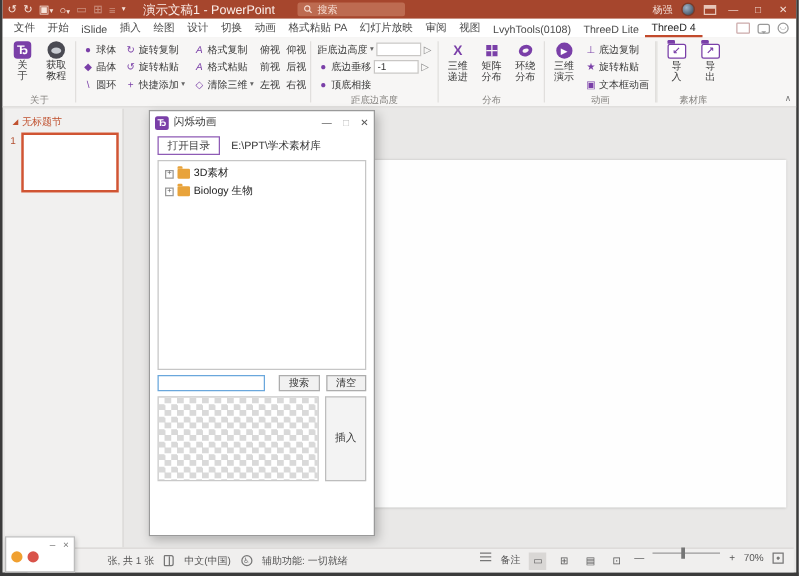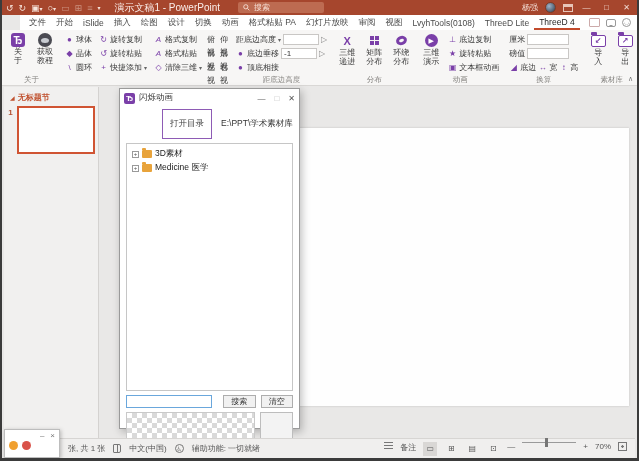--- a/index.html
+++ b/index.html
@@ -14,21 +14,21 @@
   .qat .caret { font-size:6px; }
   .tb-title { margin-left:14px; color:#fbeeea; font-size:10px; white-space:nowrap; }
   .tb-search { margin-left:18px; width:86px; height:11px; background:#bd6b51; border-radius:2px;
                display:flex; align-items:center; gap:4px; padding:0 5px; color:#f6ded4; font-size:8px; }
   .tb-right { margin-left:auto; display:flex; align-items:center; gap:7px; }
   .avatar { width:11px; height:11px; border-radius:50%; background:radial-gradient(circle at 35% 35%, #9fb3c8, #2c3a4a); border:1px solid #7b3a28; }
   .wbtn { width:13px; text-align:center; font-size:8px; color:#f3ddd5; }
   .ribbonopt { width:10px; height:8px; border:1px solid #e7c5b8; border-top-width:3px; }
 
   
-  .tabsrow { height:15px; background:#fff; display:flex; align-items:stretch; padding-left:4px;margin-left:18px; }
+  .tabsrow { height:15px; background:#fff; display:flex; align-items:stretch; padding-left:4px; }
   .tab { font-size:8.5px; color:#4a4a4a; padding:0 5px; display:flex; align-items:center; white-space:nowrap; }
   .tab.active { color:#1f1f1f; font-weight:normal; border-bottom:2px solid #c24a2c; }
   .tabs-right { margin-left:auto; display:flex; align-items:center; gap:6px; padding-right:6px; color:#8a6a5c; font-size:8px; }
   .tr-ic { width:11px; height:9px; border:1px solid #caa; border-radius:1px; }
   .tr-bubble { width:10px; height:8px; border:1px solid #999; border-radius:2px; position:relative; }
   .tr-bubble:after { content:""; position:absolute; left:2px; bottom:-3px; border:2px solid transparent; border-top-color:#999; }
   .tr-smile { width:9px; height:9px; border:1px solid #999; border-radius:50%; font-size:6px; line-height:7px; text-align:center; color:#999; }
 
   
   .ribbon { height:56px; background:#f7f6f5; border-bottom:1px solid #d9d7d5; display:flex; align-items:stretch; padding:0 1px; position:relative; }
@@ -51,56 +51,56 @@
   .rin { width:36px; height:11px; border:1px solid #c9c7c5; background:#fff; font-size:8px; padding:0 2px; color:#333; }
   .apply { color:#8a8a8a; font-size:8px; }
   .grid-ic { width:9px; height:9px; background:linear-gradient(#f7f6f5,#f7f6f5) center/1px 100% no-repeat, linear-gradient(#f7f6f5,#f7f6f5) center/100% 1px no-repeat, #7a3fa8; }
   .ring-ic { width:11px; height:9px; border:3px solid #7a3fa8; border-radius:50%; transform:rotate(-20deg); }
   .play-ic { width:13px; height:13px; background:#7a3fa8; border-radius:50%; color:#fff; font-size:7px; display:flex; align-items:center; justify-content:center; }
   .fold { width:16px; height:12px; border:1.5px solid #7a3fa8; border-radius:2px; position:relative; background:#fff; display:flex; align-items:center; justify-content:center; color:#7a3fa8; font-size:8px; font-weight:bold; }
   .fold:before { content:""; position:absolute; top:-4px; left:-1px; width:6px; height:3px; background:#7a3fa8; border-radius:1px 1px 0 0; }
   .rib-collapse { position:absolute; right:4px; bottom:2px; font-size:7px; color:#777; }
 
   
-  .workspace { position:absolute; top:87px; left:2px; right:2px; bottom:20px; display:flex;font-weight:bold; }
+  .workspace { position:absolute; top:87px; left:2px; right:2px; bottom:20px; display:flex; }
   .slidepanel { width:95px; background:#f1f0ef; border-right:1px solid #d4d2d0; position:relative; }
   .section { display:flex; align-items:center; gap:3px; color:#c0512f; font-size:8px; padding:5px 0 3px 6px; }
   .sec-tri { font-size:6px; }
   .thumbwrap { display:flex; }
   .thumb-num { width:13px; text-align:center; font-size:8px; color:#b24f30; padding-top:2px; }
   .thumb { width:78px; height:48px; background:#fff; border:2px solid #d05433; }
   .canvas { flex:1; background:#e9e8e7; position:relative; overflow:hidden; }
   .slide { position:absolute; left:38px; top:41px; width:492px; height:278px; background:#fefefe; box-shadow:0 0 2px rgba(0,0,0,.18); }
 
   
   .dialog { position:absolute; left:117px; top:88px; width:181px; height:341px; background:#fff; border:1px solid #9a9a9a; box-shadow:2px 3px 8px rgba(0,0,0,.25); }
   .dlg-title { height:18px; display:flex; align-items:center; gap:4px; padding:0 4px; font-size:8.5px; color:#333; }
   .dlg-logo { width:11px; height:11px; background:#7a3fa8; border-radius:2px; color:#fff; font-size:8px; font-weight:bold; display:flex; align-items:center; justify-content:center; }
   .dlg-ctrls { margin-left:auto; display:flex; gap:9px; color:#555; font-size:8px; }
   .dlg-ctrls .dis { color:#bbb; }
   .dlg-body { padding:2px 6px; }
-  .btn-open { height:30px; padding:0 7px; border:1px solid #8e5bb5; background:#fff; color:#444; font-size:8.5px;margin-left:36px; }
+  .btn-open { height:15px; padding:0 7px; border:1px solid #8e5bb5; background:#fff; color:#444; font-size:8.5px; }
   .dlg-path { font-size:8.5px; color:#333; margin-left:9px; }
-  .tree { margin-top:4px; height:248px; border:1px solid #c6c6c6; background:#fff; padding-top:3px; overflow:hidden; }
+  .tree { margin-top:4px; height:168px; border:1px solid #c6c6c6; background:#fff; padding-top:3px; overflow:hidden; }
   .titem { height:14px; display:flex; align-items:center; gap:3px; padding-left:5px; font-size:8.5px; color:#222; }
   .expander { width:7px; height:7px; border:1px solid #9a9a9a; background:#fff; font-size:6px; line-height:5px; text-align:center; color:#555; }
   .folder { width:10px; height:8px; background:#e8a33b; border-radius:1px; position:relative; }
   .folder:before { content:""; position:absolute; top:-2px; left:0; width:4px; height:2px; background:#e8a33b; border-radius:1px 1px 0 0; }
   .srow { margin-top:4px; display:flex; align-items:center; }
   .sinput { width:86px; height:13px; border:1px solid #6aa7dc; font-size:8px; padding:0 3px; outline:none; }
   .sbtn2 { width:33px; height:13px; border:1px solid #adadad; background:#f1f1f1; font-size:8px; color:#333; }
   .btn-search { margin-left:11px; }
   .btn-clear { margin-left:5px; }
   .prow { margin-top:4px; display:flex; }
   .checker { width:130px; height:68px; border:1px solid #c9c9c9;
              background:conic-gradient(#d9d9d9 25%, #fff 0 50%, #d9d9d9 0 75%, #fff 0); background-size:10px 10px; }
   .btn-insert { width:33px; height:68px; margin-left:5px; border:1px solid #bdbdbd; background:#f3f3f3; font-size:8.5px; color:#333; }
 
   
-  .statusbar { position:absolute; left:2px; right:2px; bottom:0; height:20px; background:#f0efee; border-top:1px solid #d7d5d3;
+  .statusbar { position:absolute; left:20px; right:2px; bottom:0; height:20px; background:#f0efee; border-top:1px solid #d7d5d3;
                display:flex; align-items:center; font-size:8px; color:#555; padding-right:8px; }
   .st-left { display:flex; align-items:center; gap:8px; padding-left:64px; white-space:nowrap; }
   .bookic { width:8px; height:9px; border:1px solid #777; border-radius:1px 2px 2px 1px; background:linear-gradient(#777,#777) 3px 0/1px 100% no-repeat; }
   .accic { width:9px; height:9px; border:1px solid #777; border-radius:50%; font-size:6px; line-height:8px; text-align:center; color:#777; }
   .st-right { margin-left:auto; display:flex; gap:7px; }
   .notesic { width:9px; height:7px; border-top:1px solid #777; border-bottom:1px solid #777; background:linear-gradient(#777,#777) center/100% 1px no-repeat; }
   .vw { width:14px; height:14px; display:flex; align-items:center; justify-content:center; font-size:8px; color:#555; }
   .vw.sel { background:#d9d7d5; }
   .zslider { width:54px; height:1px; background:#9a9a9a; position:relative; }
   .zthumb { position:absolute; left:42%; top:-4px; width:3px; height:9px; background:#767676; }
@@ -319,43 +319,20 @@
           <div class="sbtn">
               <span class="sic">▣</span>
               <span>文本框动画</span>
             </div>
         </div>
       </div>
       <div class="rg-label">动画</div>
     </div>
     <div class="rsep"></div>
 
-    <div class="rgroup">
-      <div class="rg-body">
-        <div class="scol">
-          <div class="sbtn">
-            <span>厘米</span>
-            <input class="rin" style="width: 42px;">
-          </div>
-          <div class="sbtn">
-            <span>磅值</span>
-            <input class="rin" style="width: 42px;">
-          </div>
-          <div class="sbtn">
-            <span class="sic">◢</span>
-            <span>底边</span>
-            <span class="sic">↔</span>
-            <span>宽</span>
-            <span class="sic">↕</span>
-            <span>高</span>
-          </div>
-        </div>
-      </div>
-      <div class="rg-label">换算</div>
-    </div>
     <div class="rsep"></div>
 
     <div class="rgroup">
       <div class="rg-body">
         <div class="bigbtn">
           <span class="bicon">
               <span class="fold">↙</span>
             </span>
           <span class="blbl">导
 入</span>
@@ -407,21 +384,21 @@
       </div>
       <div class="tree">
         <div class="titem">
           <span class="expander">+</span>
           <span class="folder"></span>
           <span>3D素材</span>
         </div>
         <div class="titem">
           <span class="expander">+</span>
           <span class="folder"></span>
-          <span>Medicine 医学</span>
+          <span>Biology 生物</span>
         </div>
       </div>
       <div class="srow">
         <input class="sinput" style="">
         <button class="sbtn2 btn-search">搜索</button>
         <button class="sbtn2 btn-clear">清空</button>
       </div>
       <div class="prow">
         <div class="checker"></div>
         <button class="btn-insert">插入</button>

